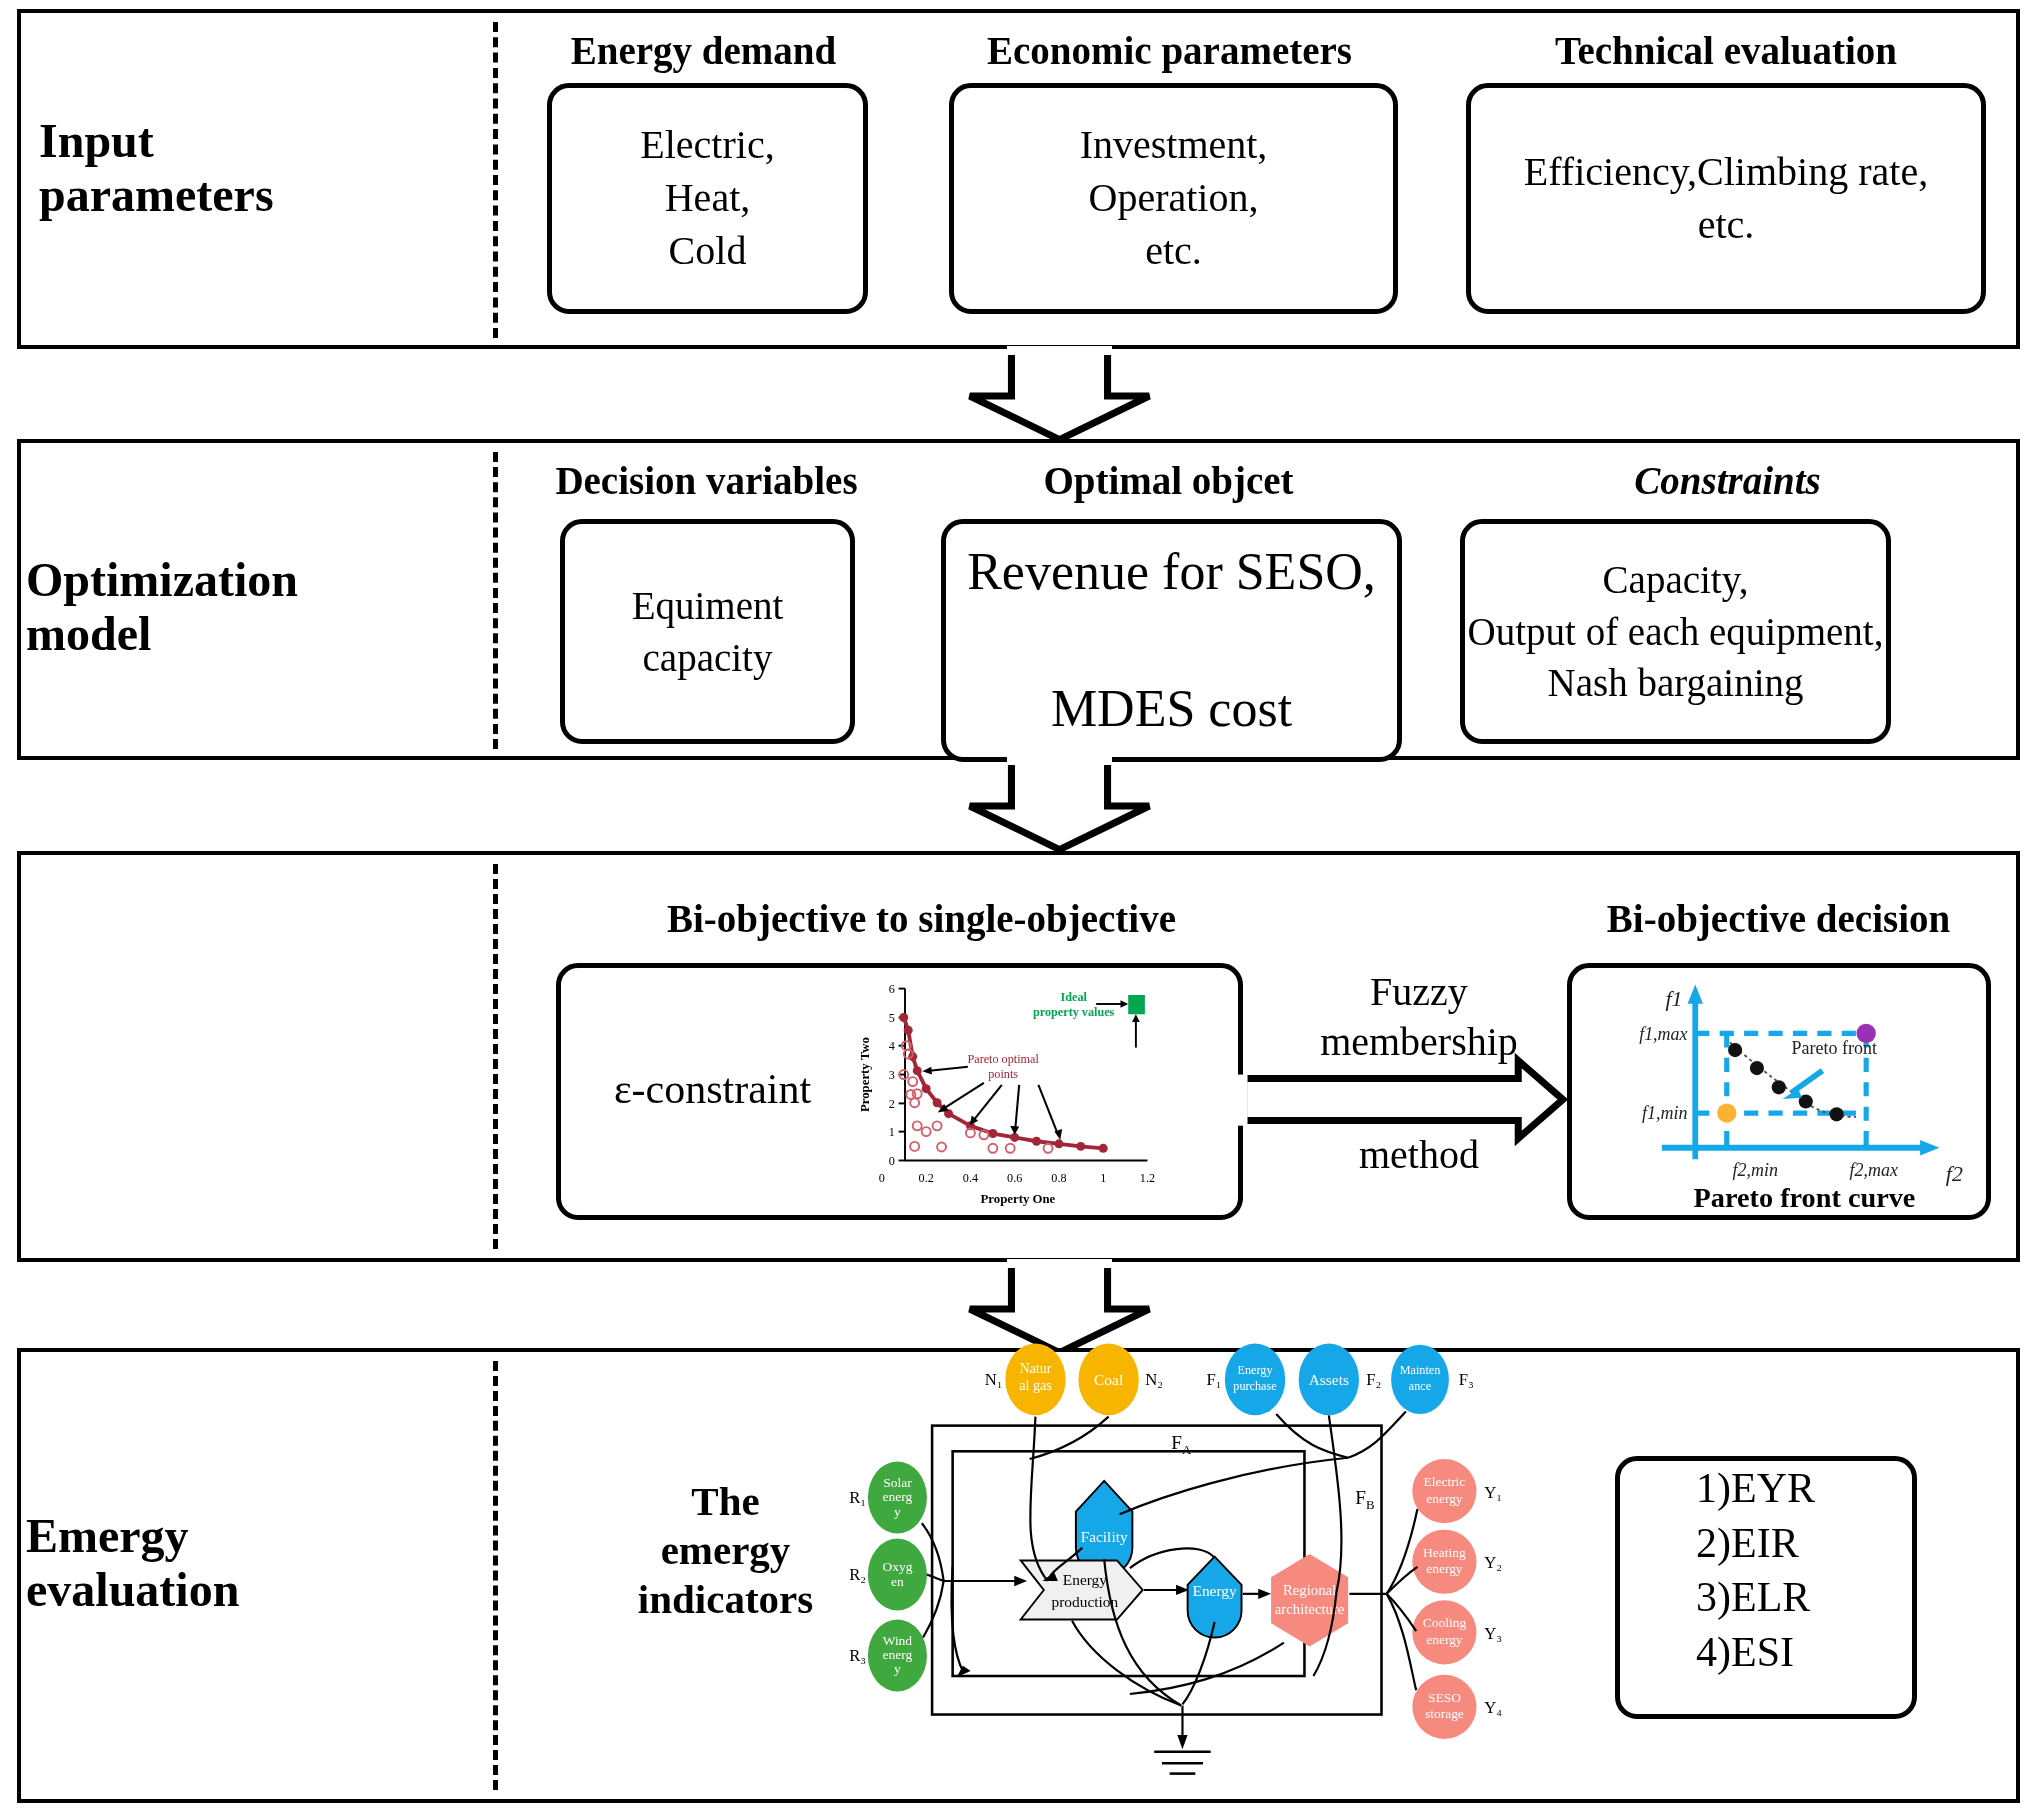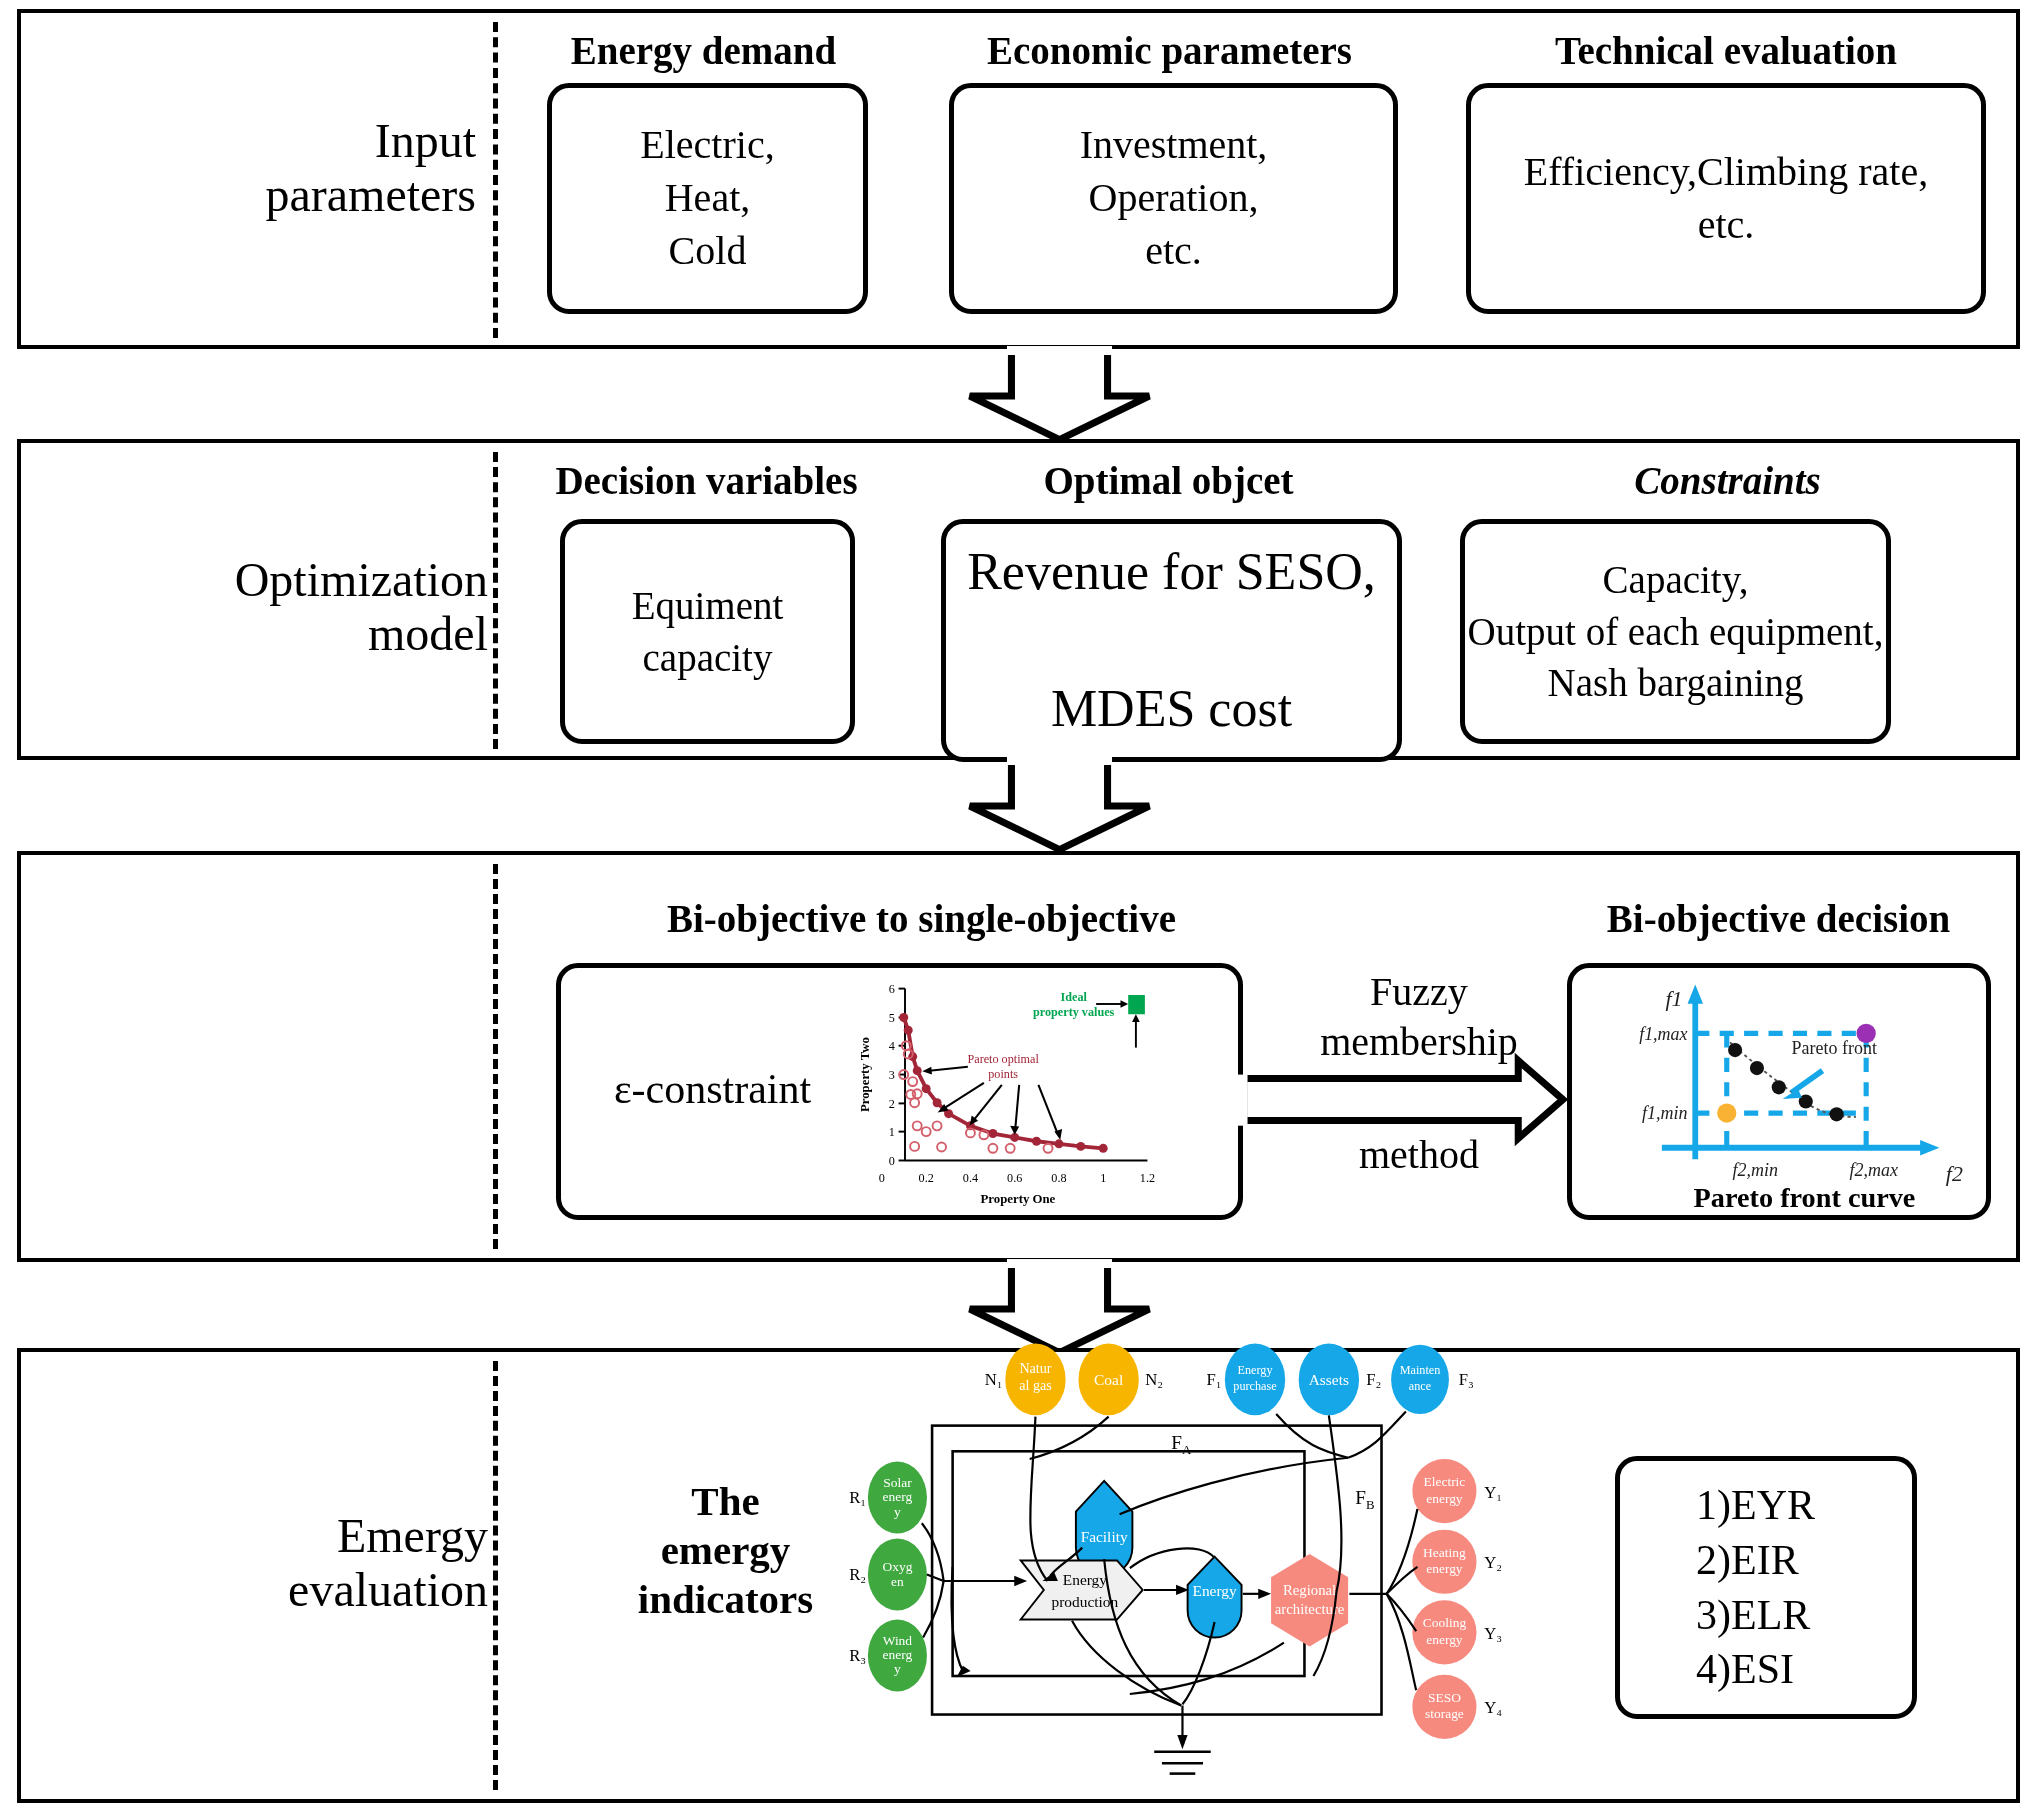--- a/index.html
+++ b/index.html
@@ -3,38 +3,38 @@
 <meta charset="utf-8">
 <style>
   html,body{margin:0;padding:0;background:#fff;}
   body{width:2035px;height:1813px;position:relative;font-family:"Liberation Serif",serif;color:#000;}
   .stage{position:absolute;left:0;top:0;width:2035px;height:1813px;}
 
   
   .section{position:absolute;border:4.5px solid #000;background:#fff;box-sizing:border-box;}
   .divider{position:absolute;border-left:5.1px dashed #000;}
 
-  .rowlabel{position:absolute;font-weight:normal;text-align:right;line-height:1.12;}
+  .rowlabel{position:absolute;font-weight:bold;text-align:left;line-height:1.12;}
 
   
   .rbox{position:absolute;border:5.8px solid #000;border-radius:22px;background:#fff;
         box-sizing:border-box;display:flex;align-items:center;justify-content:center;
         text-align:center;line-height:1.32;}
   .colhead{position:absolute;font-weight:bold;text-align:center;white-space:nowrap;}
 
   
   .downarrow{position:absolute;}
   .rightarrow{position:absolute;}
 
   
   .chartwrap{position:absolute;}
   svg{display:block;overflow:visible;}
 
   .plain{position:absolute;text-align:center;line-height:1.25;}
-  .ind-list{position:absolute;display:flex;flex-direction:column;justify-content:center;
+  .ind-list{position:absolute;display:flex;flex-direction:column;justify-content:flex-start;
             align-items:flex-start;line-height:1.30;}
 </style>
 </head>
 <body>
 
 <div class="stage">
 
   <div class="section" style="left:16.7px;top:9px;width:2003px;height:340px;"></div>
   <div class="divider" style="left:493px;top:22px;height:316px;"></div>
   <div class="rowlabel" style="left: 39px; top: 114px; width: 437px; font-size: 48px; white-space: pre-line;">Input

